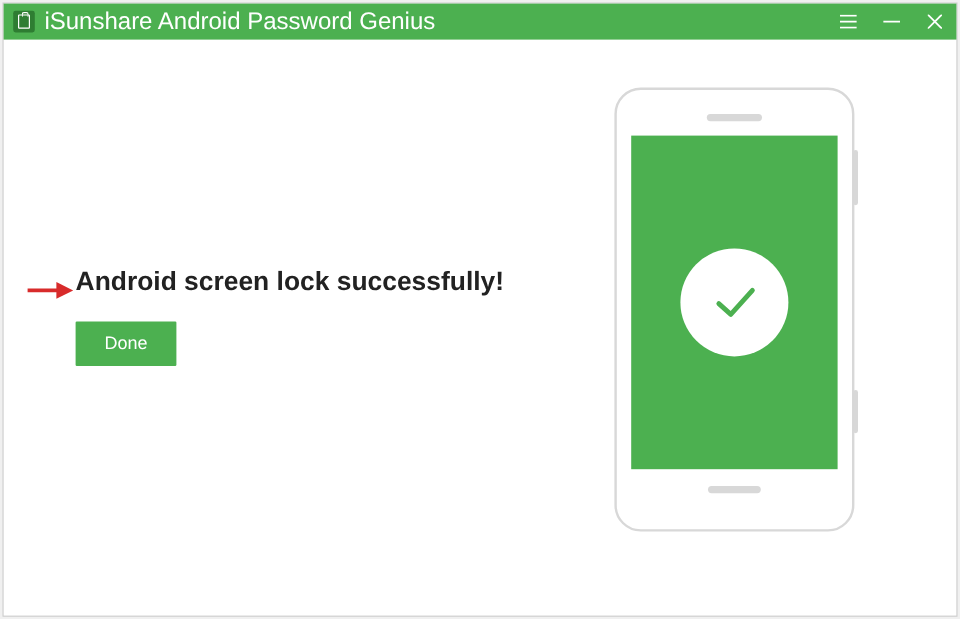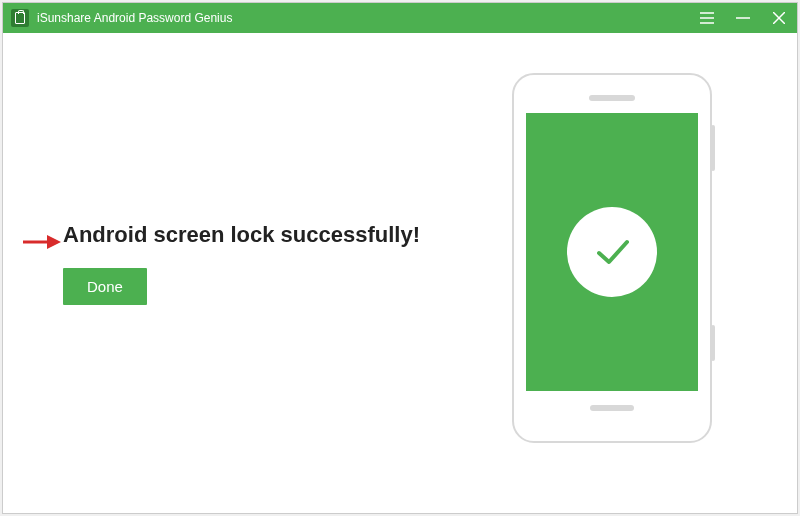--- a/index.html
+++ b/index.html
@@ -57,21 +57,21 @@
       position: absolute;
       top: -3px;
       left: 2px;
       width: 4px;
       height: 3px;
       border: 1px solid #fff;
       border-bottom: none;
       border-radius: 2px 2px 0 0;
     }
     .app-title {
-      font-size: 12px;
+      font-size: 20px;
       flex: 1;
     }
     .titlebar-controls {
       display: flex;
       gap: 16px;
       align-items: center;
     }
     .titlebar-btn {
       width: 20px;
       height: 20px;

